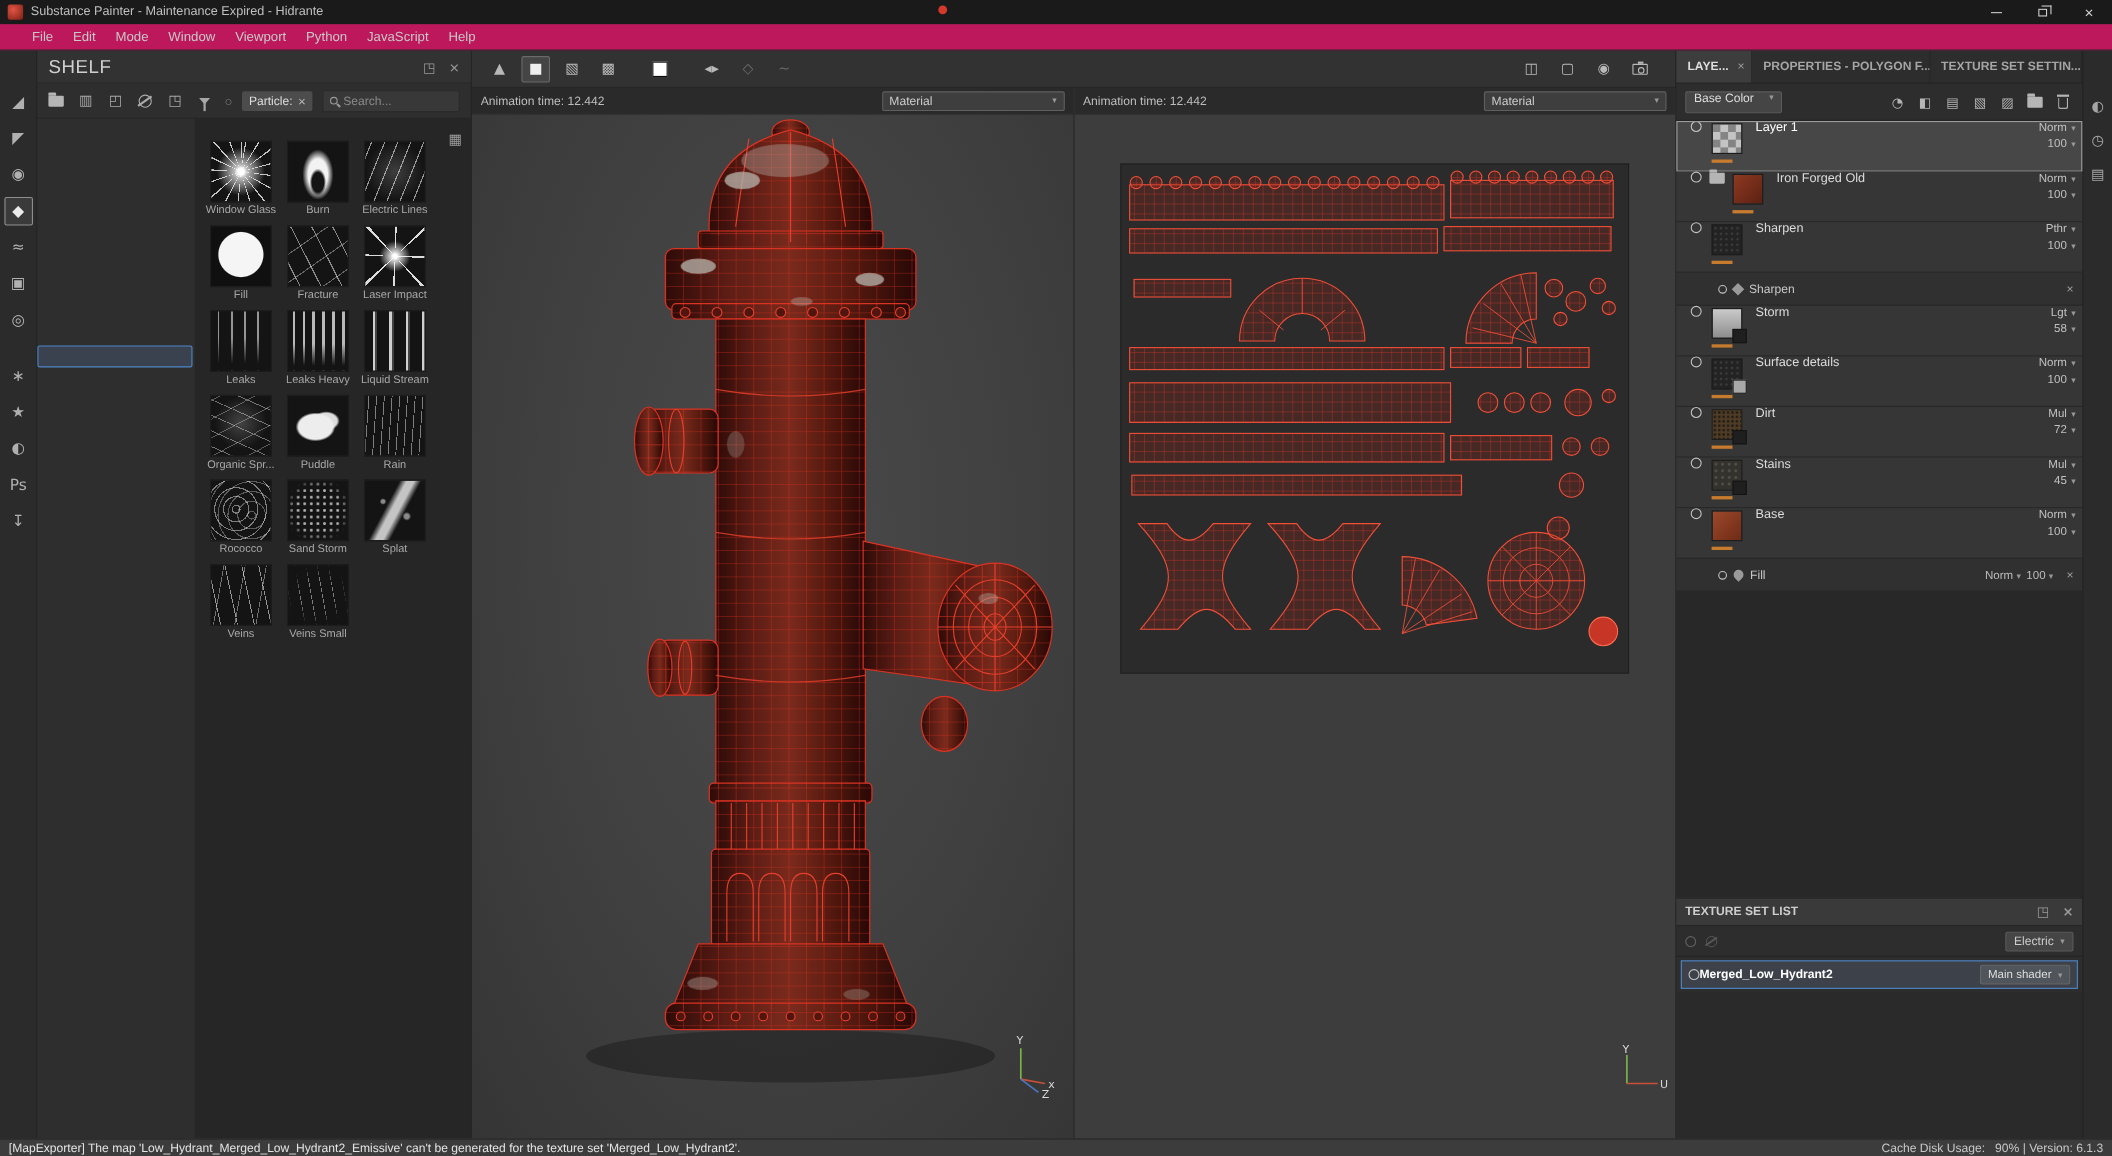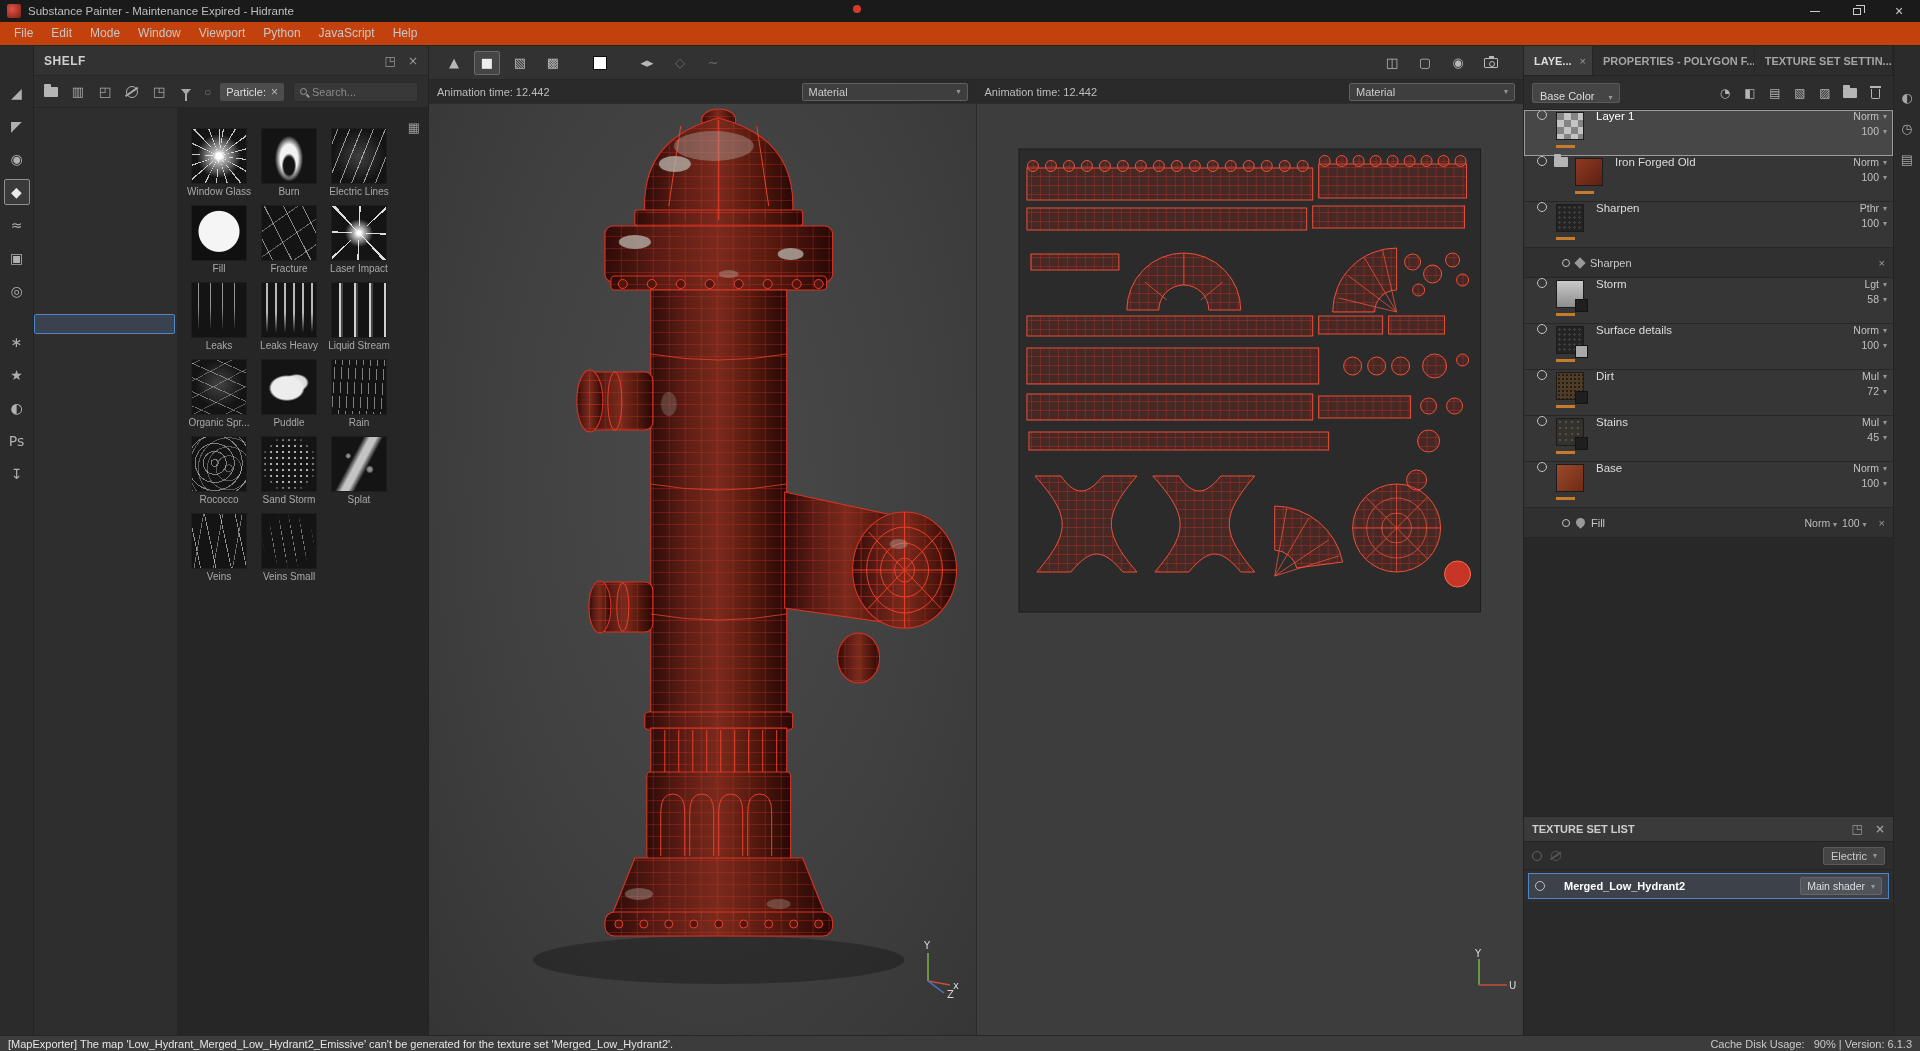--- a/index.html
+++ b/index.html
@@ -9,34 +9,34 @@
 
 .titlebar{position:absolute;top:0;left:0;right:0;height:22px;background:#1a1a1a;display:flex;align-items:center;padding-left:4px;color:#bfbfbf;font-size:11.5px;z-index:5}
 .app-logo{width:14px;height:14px;border-radius:2px;background:radial-gradient(circle at 35% 35%,#e05545,#7e1d14);margin:0 7px 0 3px}
 .red-dot{position:absolute;left:853px;top:5px;width:8px;height:8px;border-radius:50%;background:#d43a2c}
 .win-controls{margin-left:auto;display:flex;height:100%}
 .wc{width:42px;display:flex;align-items:center;justify-content:center;color:#ccc}
 .wc-min i{display:block;width:10px;height:1px;background:#ccc}
 .wc-max i{display:block;position:relative;width:8px;height:7px;border:1px solid #ccc}
 .wc-max i::after{content:'';position:absolute;left:2px;top:-4px;width:8px;height:7px;border:1px solid #ccc;border-bottom:none;border-left:none}
 .wc-close{font-size:14px}
-.menubar{position:absolute;top:22px;left:0;right:0;height:24px;background:#c2410c;display:flex;align-items:center;padding-left:5px;border-bottom:1px solid #262626;z-index:5}
+.menubar{position:absolute;top:22px;left:0;right:0;height:24px;background:#be185d;display:flex;align-items:center;padding-left:20px;border-bottom:1px solid #262626;z-index:5}
 .menu-item{padding:0 9px;line-height:23px;color:#c8c8c8}
 
 
 .main{position:absolute;top:46px;bottom:16px;left:0;right:0;display:flex}
 .tool-strip{width:34px;background:#2b2b2b;border-right:1px solid #232323;display:flex;flex-direction:column;align-items:center;padding-top:34px;flex:none}
 .tool{width:26px;height:26px;margin-bottom:7px;display:flex;align-items:center;justify-content:center;color:#b0b0b0;font-size:14px;border:1px solid transparent;border-radius:2px;font-family:"DejaVu Sans",sans-serif}
 .tool.gap{margin-top:18px}
 .tool.selected{border-color:#8f8f8f;background:#3a3a3a;color:#ebebeb}
 
 
 .shelf{width:395px;background:#2e2e2e;display:flex;flex-direction:column;border-right:1px solid #232323;flex:none}
 .shelf-header{height:30px;display:flex;align-items:center;padding:0 10px;background:#323232;border-bottom:1px solid #262626}
-.shelf-title{font-size:12px;font-weight:bold;letter-spacing:.5px;color:#cfcfcf}
+.shelf-title{font-size:17px;font-weight:normal;letter-spacing:.5px;color:#cfcfcf}
 .sp{margin-left:auto}
 .hicon{color:#9a9a9a;margin-left:12px;font-size:12px;font-family:"DejaVu Sans",sans-serif}
 .shelf-toolbar{height:32px;display:flex;align-items:center;padding:0 8px;gap:9px;border-bottom:1px solid #262626}
 .sicon{color:#a8a8a8;font-size:13px;display:flex;align-items:center;justify-content:center;width:18px;height:18px;font-family:"DejaVu Sans",sans-serif}
 .i-folder{display:inline-block;width:14px;height:10px;background:#b5b5b5;border-radius:1px;position:relative}
 .i-folder::before{content:'';position:absolute;top:-3px;left:0;width:7px;height:3px;background:#b5b5b5;border-radius:1px 1px 0 0}
 .i-eyeoff{position:relative;width:12px;height:12px;border:1.5px solid #aaa;border-radius:50%;display:inline-block}
 .i-eyeoff::after{content:'';position:absolute;left:-3px;top:4px;width:15px;height:1.5px;background:#aaa;transform:rotate(-35deg)}
 .i-funnel{display:inline-block;width:0;height:0;border-left:5px solid transparent;border-right:5px solid transparent;border-top:6px solid #a8a8a8;position:relative}
 .i-funnel::after{content:'';position:absolute;left:-1px;top:-2px;width:2px;height:8px;background:#a8a8a8}
@@ -103,21 +103,21 @@
 .gz3d{right:8px;bottom:36px}
 .gz2d{right:6px;bottom:40px}
 
 
 .right-panel{width:370px;background:#2d2d2d;border-left:1px solid #232323;display:flex;flex-direction:column;flex:none}
 .panel-tabs{height:30px;display:flex;border-bottom:1px solid #242424;font-size:11px;font-weight:bold;color:#a5a5a5;flex:none}
 .ptab{display:flex;align-items:center;padding:0 10px;border-right:1px solid #262626;white-space:nowrap;overflow:hidden}
 .ptab.active{background:#3d3d3d;color:#ddd}
 .ptab .x{margin-left:8px;font-weight:normal;color:#999}
 .channel-row{height:34px;display:flex;align-items:center;padding:0 8px;border-bottom:1px solid #242424;flex:none}
-.channel-select{height:20px;background:#454545;border:1px solid #5a5a5a;border-radius:2px;display:flex;align-items:flex-end;gap:14px;padding:0 7px;font-size:11px;color:#ddd}
+.channel-select{height:20px;background:#454545;border:1px solid #5a5a5a;border-radius:2px;display:flex;align-items:flex-start;gap:14px;padding:0 7px;font-size:11px;color:#ddd}
 .actions{margin-left:auto;display:flex;align-items:center}
 .pi{width:20px;height:20px;display:flex;align-items:center;justify-content:center;color:#b5b5b5;font-size:12px;margin-left:5px;font-family:"DejaVu Sans",sans-serif}
 .i-trash{display:inline-block;width:9px;height:10px;border:1px solid #b5b5b5;border-top:none;border-radius:0 0 2px 2px;position:relative;margin-top:3px}
 .i-trash::before{content:'';position:absolute;top:-3px;left:-2px;width:11px;height:1.5px;background:#b5b5b5}
 .layers-list{background:#2b2b2b;flex:none}
 .layer-row{height:46px;display:flex;align-items:flex-start;padding:0 6px;background:#363636;border-bottom:1px solid #272727;position:relative}
 .layer-row.selected{background:#474747;outline:1px solid #9c9c9c;outline-offset:-1px}
 .eye-wrap{width:24px;display:flex;justify-content:center;flex:none}
 .i-eye{width:10px;height:10px;border:1.5px solid #c2c2c2;border-radius:50%;display:inline-block}
 .lfold{margin-right:5px}
@@ -143,21 +143,21 @@
 .i-bucket{display:inline-block;width:9px;height:9px;background:#9a9a9a;border-radius:50% 50% 50% 0;transform:rotate(-45deg)}
 .sub-name{flex:1}
 .sub-right{display:flex;align-items:center;gap:5px;font-size:10.5px;color:#bdbdbd}
 .sub-x{color:#9a9a9a;margin-left:6px}
 .panel-filler{flex:2.1;background:#282828}
 .panel-filler2{flex:1;background:#2a2a2a}
 .tsl-header{height:26px;background:#3a3a3a;border-top:1px solid #242424;border-bottom:1px solid #242424;display:flex;align-items:center;padding:0 8px;font-size:11px;font-weight:bold;color:#cdcdcd;flex:none}
 .tsl-controls{height:28px;display:flex;align-items:center;padding:0 8px;gap:8px;border-bottom:1px solid #242424;flex:none}
 .dim-i{opacity:.35}
 .settings-btn{margin-left:auto;height:18px;background:#454545;border:1px solid #5a5a5a;border-radius:2px;display:flex;align-items:center;gap:6px;padding:0 7px;font-size:11px;color:#ccc}
-.tsl-item{height:26px;margin:3px 4px;border:1px solid #4f86c6;background:#3c414a;display:flex;align-items:center;padding:0 6px;gap:19px;flex:none}
+.tsl-item{height:26px;margin:3px 4px;border:1px solid #4f86c6;background:#3c414a;display:flex;align-items:center;padding:0 6px;gap:0;flex:none}
 .tsl-name{flex:1;font-size:11px;font-weight:bold;color:#fff;white-space:nowrap;overflow:hidden}
 .shader-btn{height:18px;background:#50555c;border:1px solid #666;border-radius:2px;display:flex;align-items:center;gap:6px;padding:0 6px;font-size:10.5px;color:#ddd;flex:none}
 .right-strip{width:27px;background:#2b2b2b;border-left:1px solid #232323;display:flex;flex-direction:column;align-items:center;padding-top:44px;gap:16px;flex:none}
 .rsi{color:#a5a5a5;font-size:13px;font-family:"DejaVu Sans",sans-serif}
 
 
 .statusbar{position:absolute;left:0;right:0;bottom:0;height:16px;background:#3c3c3c;border-top:1px solid #262626;display:flex;align-items:center;padding:0 8px;font-size:11px;color:#e4e4e4;z-index:5}
 .status-right{margin-left:auto;color:#c8c8c8;white-space:pre}
 </style>
 </head>

